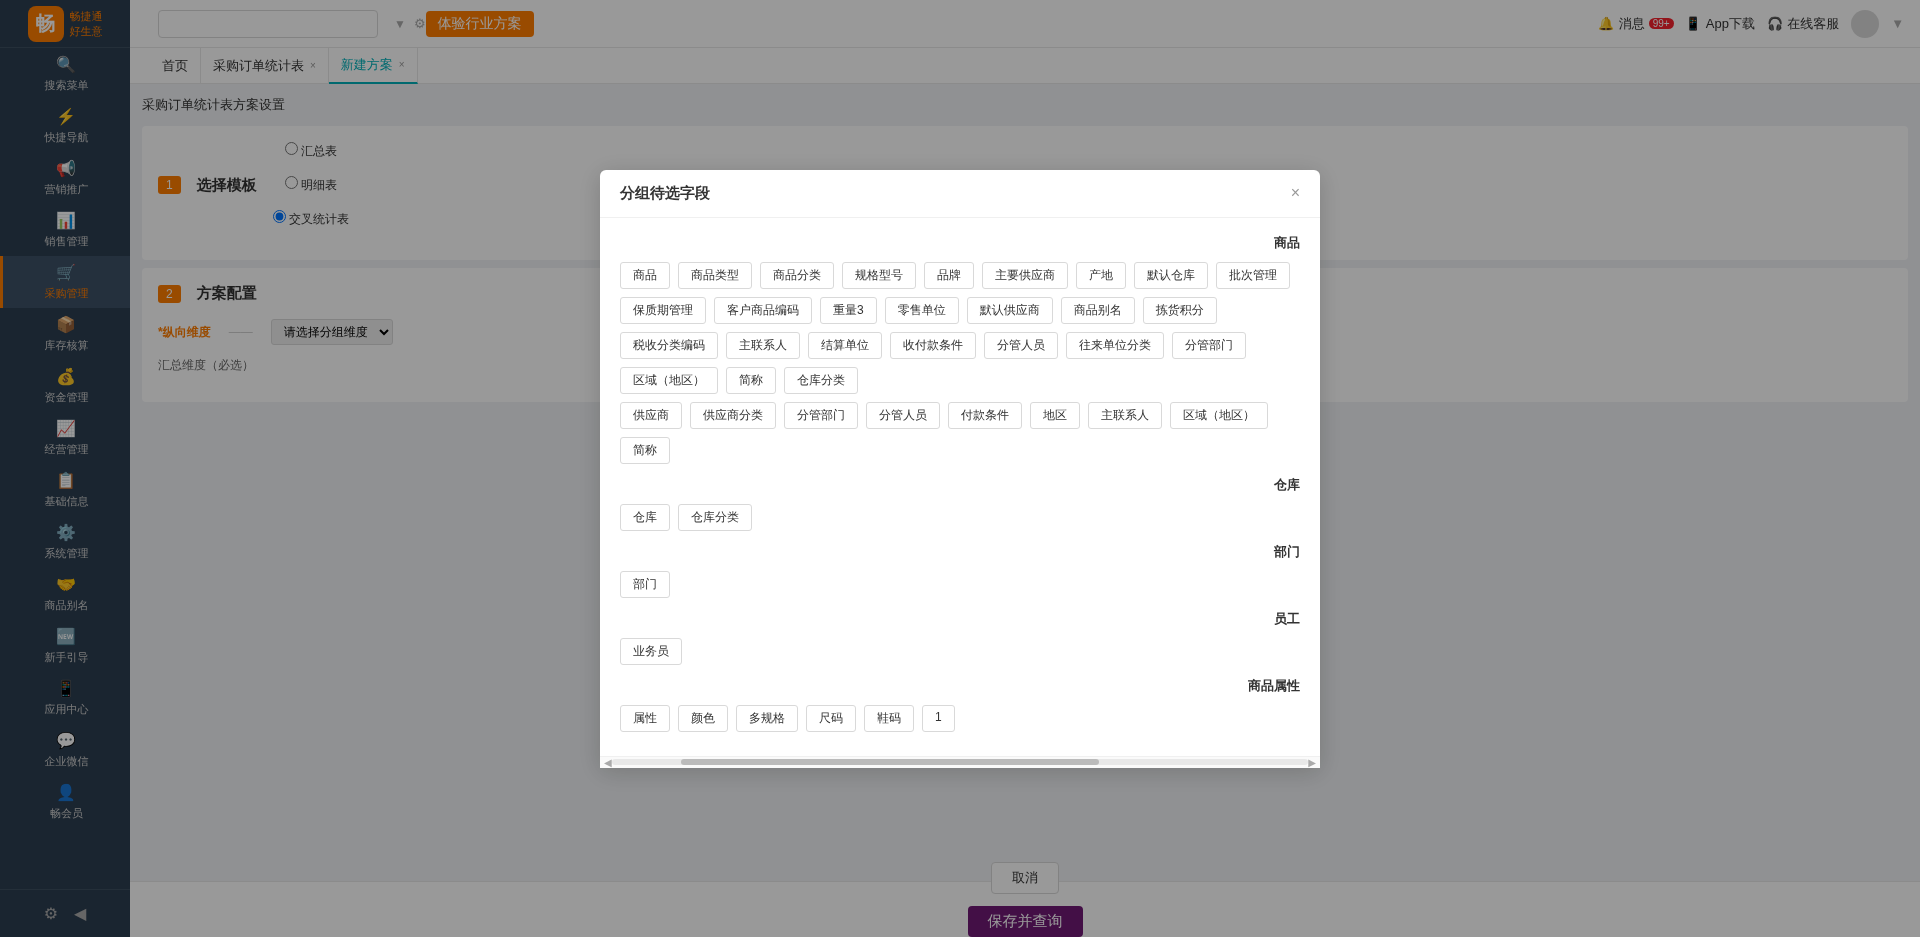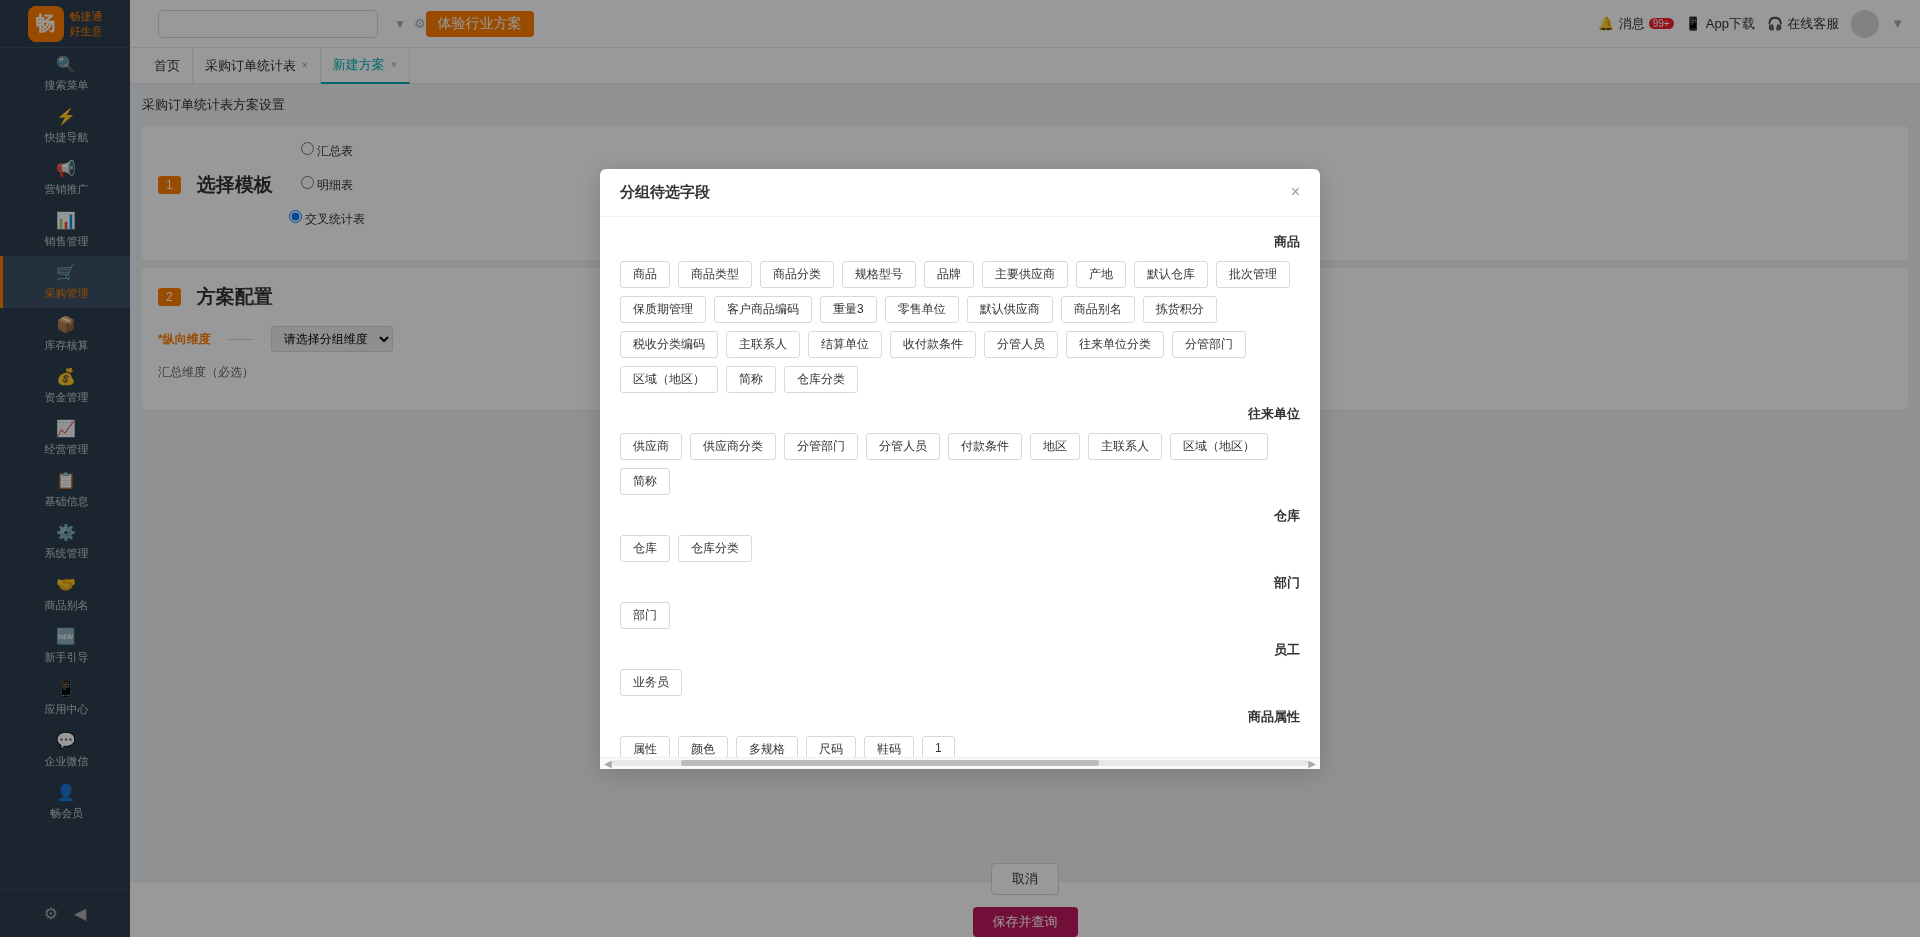--- a/index.html
+++ b/index.html
@@ -58,21 +58,21 @@
     
     .tabs-bar {
       position: fixed;
       top: 48px; left: 130px; right: 0;
       height: 36px;
       background: #fff;
       display: flex;
       align-items: center;
       border-bottom: 1px solid #e8e8e8;
       z-index: 99;
-      padding: 0 12px;
+      padding: 0 20px;
     }
     .tab-item {
       height: 36px;
       display: flex;
       align-items: center;
       padding: 0 12px;
       font-size: 13px;
       color: #333;
       cursor: pointer;
       border-right: 1px solid #e8e8e8;
@@ -160,21 +160,21 @@
       gap: 16px;
       margin-bottom: 16px;
     }
     .step-badge {
       background: #ff7d00;
       color: #fff;
       border-radius: 3px;
       padding: 2px 8px;
       font-size: 12px;
     }
-    .step-label { font-size: 19px; font-weight: bold; color: #333; }
+    .step-label { font-size: 15px; font-weight: bold; color: #333; }
     .step-options { display: flex; align-items: center; gap: 16px; font-size: 12px; color: #333; flex-direction: column; }
     .step-options input[type=radio] { cursor: pointer; }
 
     
     .overlay {
       position: fixed;
       top: 0; left: 0; right: 0; bottom: 0;
       background: rgba(0,0,0,0.4);
       z-index: 200;
       display: flex;
@@ -304,26 +304,26 @@
     .btn-cancel {
       border: 1px solid #d9d9d9;
       background: #fff;
       border-radius: 4px;
       padding: 6px 20px;
       font-size: 13px;
       cursor: pointer;
       color: #333;
     }
     .btn-save {
-      background: #be185d;
+      background: #701a75;
       color: #fff;
       border: none;
       border-radius: 4px;
       padding: 6px 20px;
-      font-size: 13px;
+      font-size: 15px;
       cursor: pointer;
     }
   </style>
 </head>
 <body>
 
 <div class="sidebar">
   <div class="sidebar-logo">
     <div class="sidebar-logo-icon">畅</div>
     <div class="sidebar-logo-text">畅捷通<br>好生意</div>
@@ -501,21 +501,20 @@
           <div class="field-tag">主联系人</div>
           <div class="field-tag">结算单位</div>
           <div class="field-tag">收付款条件</div>
           <div class="field-tag">分管人员</div>
           <div class="field-tag">往来单位分类</div>
           <div class="field-tag">分管部门</div>
           <div class="field-tag">区域（地区）</div>
           <div class="field-tag">简称</div>
           <div class="field-tag">仓库分类</div>
         </div>
-        <div class="field-group-title">往来单位</div>
         <div class="field-tags">
           <div class="field-tag">供应商</div>
           <div class="field-tag">供应商分类</div>
           <div class="field-tag">分管部门</div>
           <div class="field-tag">分管人员</div>
           <div class="field-tag">付款条件</div>
           <div class="field-tag">地区</div>
           <div class="field-tag">主联系人</div>
           <div class="field-tag">区域（地区）</div>
           <div class="field-tag">简称</div>

